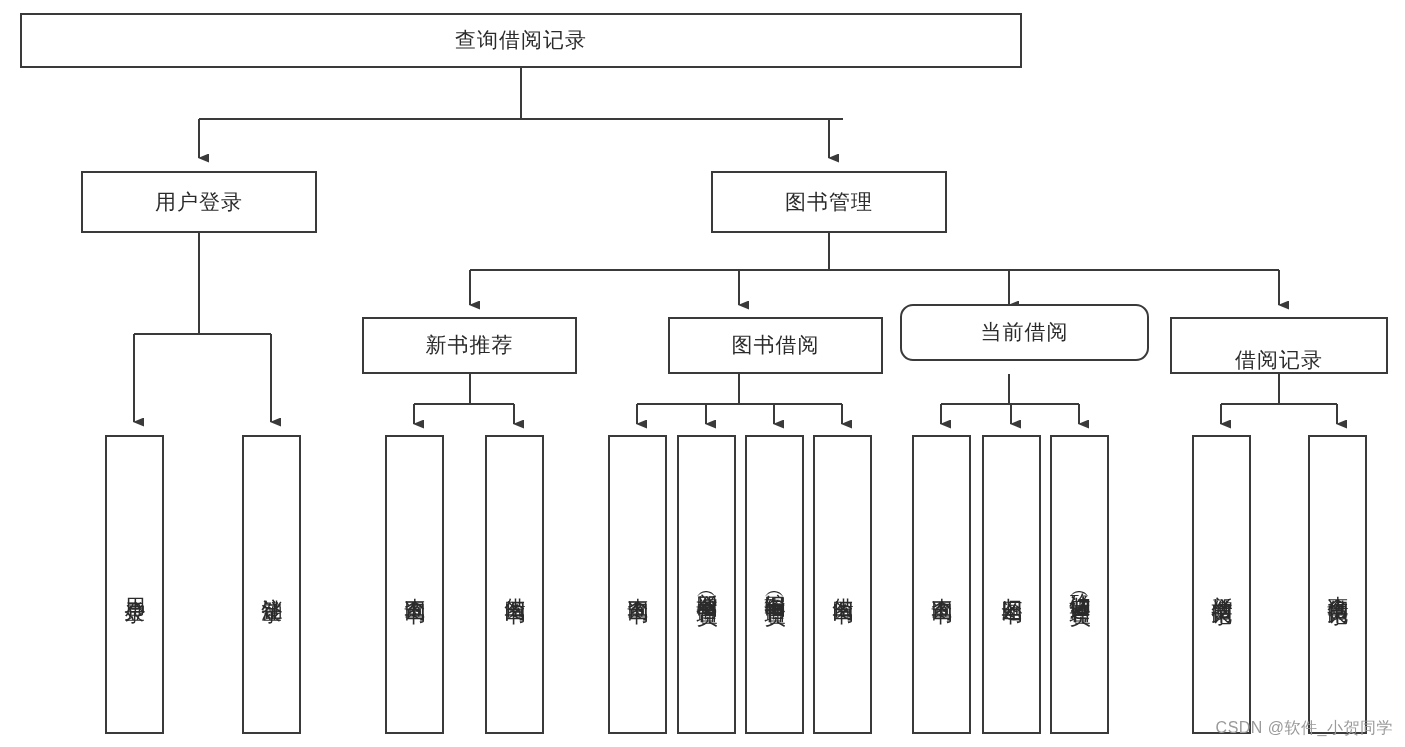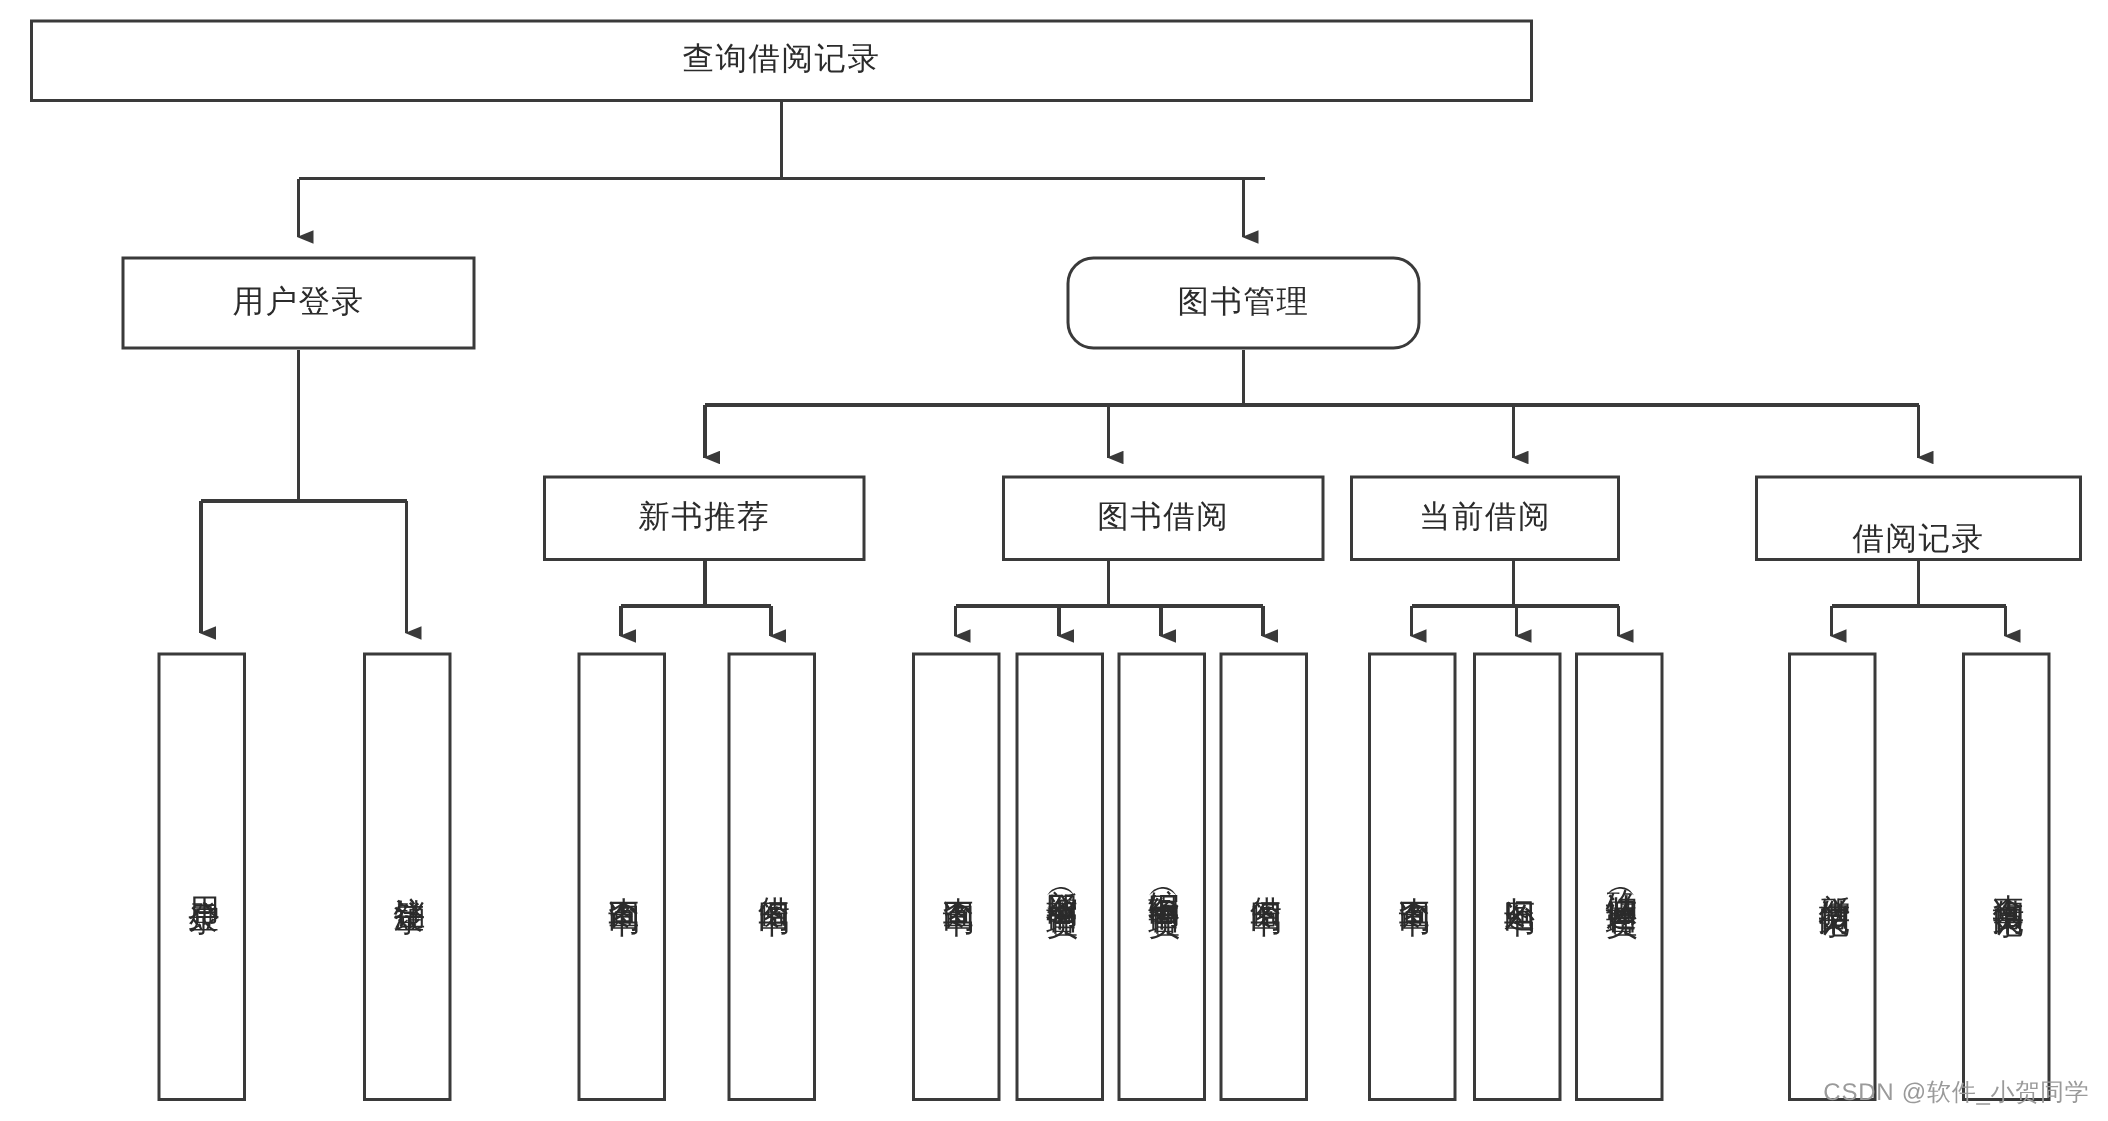--- a/index.html
+++ b/index.html
@@ -106,31 +106,31 @@
     </g>
   </svg>
 
   <div class="node h" style="left:20px;top:13px;width:1002px;height:55px;">
     <span class="lbl-h">查询借阅记录</span>
   </div>
 
   <div class="node h" style="left:81px;top:171px;width:236px;height:62px;">
     <span class="lbl-h">用户登录</span>
   </div>
-  <div class="node h" style="left:711px;top:171px;width:236px;height:62px;border-radius:18px;">
+  <div class="node h" style="left:711px;top:171px;width:236px;height:62px;">
     <span class="lbl-h">图书管理</span>
   </div>
 
   <div class="node h" style="left:362px;top:317px;width:215px;height:57px;">
     <span class="lbl-h">新书推荐</span>
   </div>
   <div class="node h" style="left:632px;top:317px;width:215px;height:57px;margin-left:36px;">
     <span class="lbl-h">图书借阅</span>
   </div>
-  <div class="node h" style="left:900px;top:317px;width:180px;height:57px;">
+  <div class="node h" style="left:900px;top:304px;width:249px;height:57px;border-radius:13px;">
     <span class="lbl-h">当前借阅</span>
   </div>
   <div class="node h" style="left:1170px;top:317px;width:218px;height:57px;align-items:flex-end;">
     <span class="lbl-h">借阅记录</span>
   </div>
 
   <div class="node v" style="left:105px;top:435px;width:59px;height:299px;">
     <span class="lbl-v">用户登录</span>
   </div>
   <div class="node v" style="left:242px;top:435px;width:59px;height:299px;">

